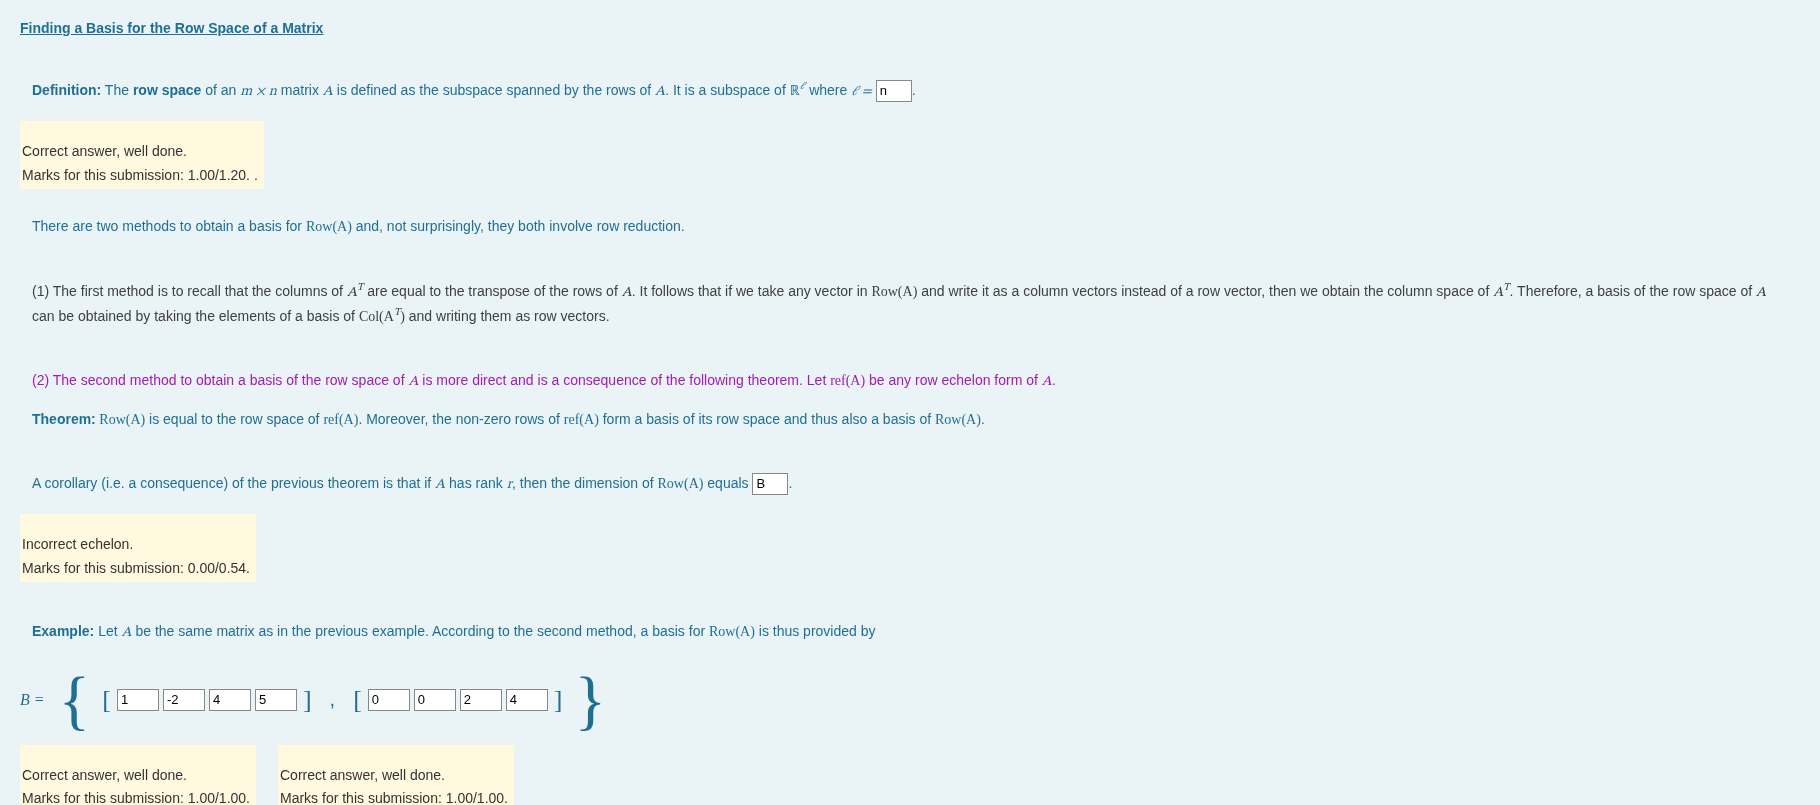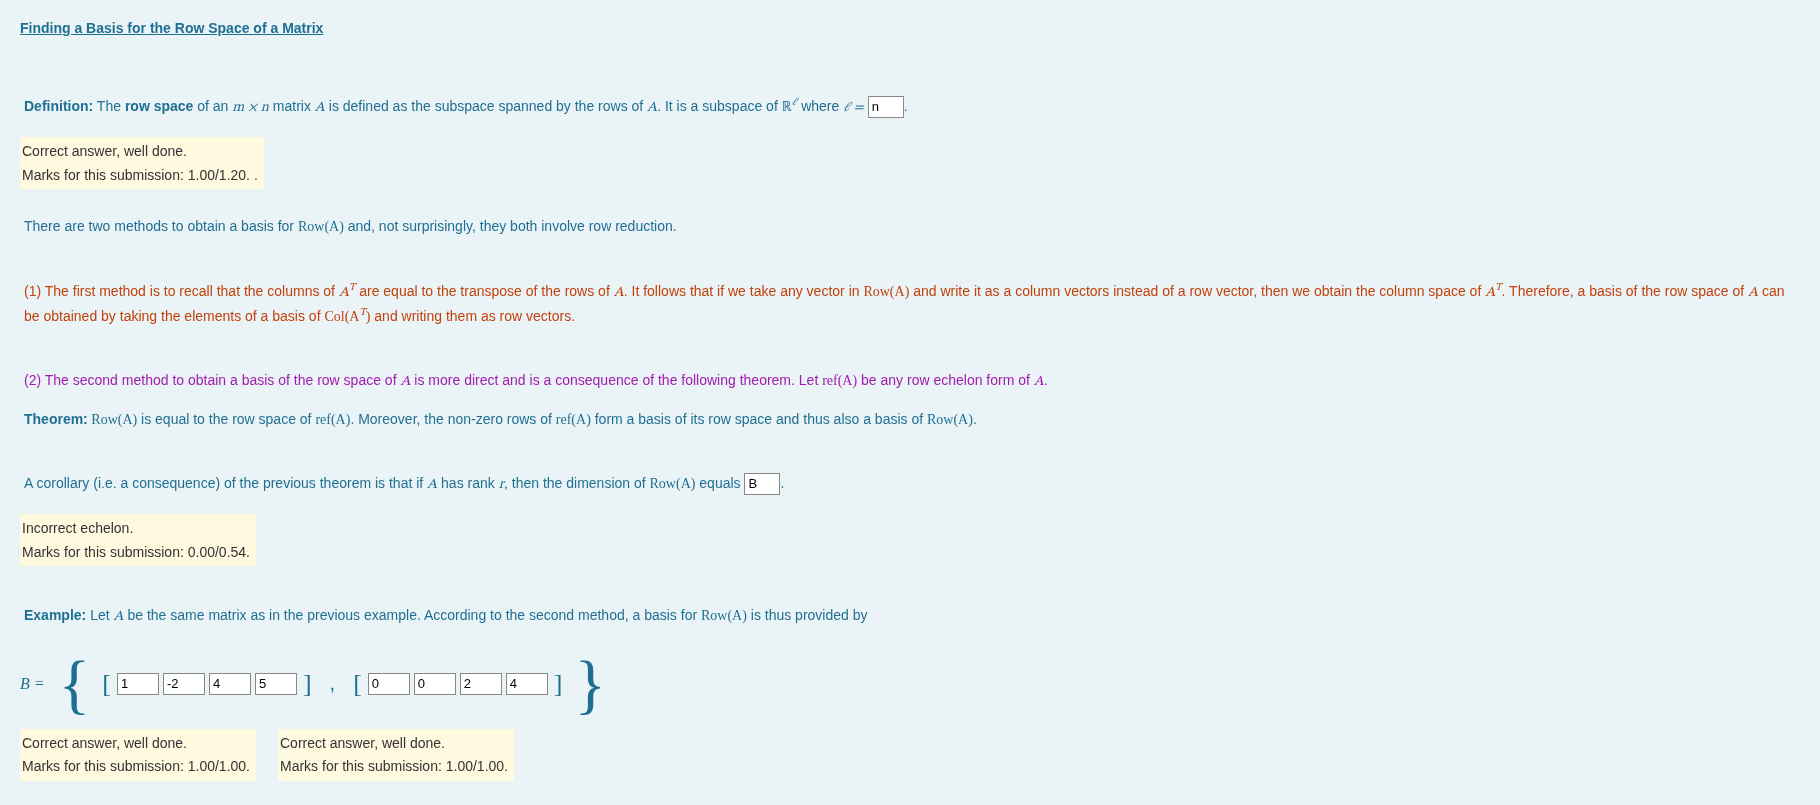--- a/index.html
+++ b/index.html
@@ -12,45 +12,45 @@
   }
   .page {
     padding: 20px 20px 40px 20px;
     max-width: 1780px;
   }
   .heading-link {
     color: #1f6f93;
     font-weight: bold;
     text-decoration: underline;
     display: inline-block;
-    margin-bottom: 44px;
+    margin-bottom: 28px;
   }
   .para {
     color: #1f6f93;
-    margin: 14px 4px;
+    margin: 14px 12px;
     line-height: 1.7;
   }
   .para .bold { font-weight: bold; }
   .math { font-family: "Cambria Math", "STIX Two Math", Georgia, serif; font-style: italic; }
   .math-up { font-family: "Cambria Math", Georgia, serif; font-style: normal; }
   .sup { vertical-align: super; font-size: 0.75em; }
   .small-input {
     width: 28px;
     height: 18px;
     font-size: 13px;
     padding: 1px 3px;
     border: 1px solid #888;
     background: #fff;
     vertical-align: middle;
   }
   .feedback-box {
     display: inline-block;
     background: #fff9e0;
     border: 0;
-    padding: 2px 6px 2px 2px;
+    padding: 18px 6px 2px 2px;
     margin-top: 4px;
     color: #333;
     line-height: 1.6;
   }
   .feedback-box div { margin: 1px 0; }
   .black-text { color: #333; }
   .section-gap { height: 12px; }
   
   .basis-wrap {
     display: flex;
@@ -122,21 +122,21 @@
   </div>
 
   <div class="section-gap"></div>
 
   <div class="para">
     <span>There are two methods to obtain a basis for </span><span class="math-up">Row(A)</span><span> and, not surprisingly, they both involve row reduction.</span>
   </div>
 
   <div class="section-gap"></div>
 
-  <div class="para black-text" style="color:#c2410c;">
+  <div class="para black-text" style="color:#404040;">
     <span>(1) The first method is to recall that the columns of </span><span class="math">A</span><span class="math sup">T</span><span> are equal to the transpose of the rows of </span><span class="math">A</span><span>. It follows that if we take any vector in </span><span class="math-up">Row(A)</span><span> and write it as a column vectors instead of a row vector, then we obtain the column space of </span><span class="math">A</span><span class="math sup">T</span><span>. Therefore, a basis of the row space of </span><span class="math">A</span><span> can be obtained by taking the elements of a basis of </span><span class="math-up">Col(A</span><span class="math sup">T</span><span class="math-up">)</span><span> and writing them as row vectors.</span>
   </div>
 
   <div class="section-gap"></div>
 
   <div class="para black-text" style="color:#a21caf;">
     <span>(2) The second method to obtain a basis of the row space of </span><span class="math">A</span><span> is more direct and is  a consequence of the following theorem. Let </span><span class="math-up">ref(A)</span><span> be any row echelon form of </span><span class="math">A</span><span>.</span>
   </div>
 
   <div class="para">

